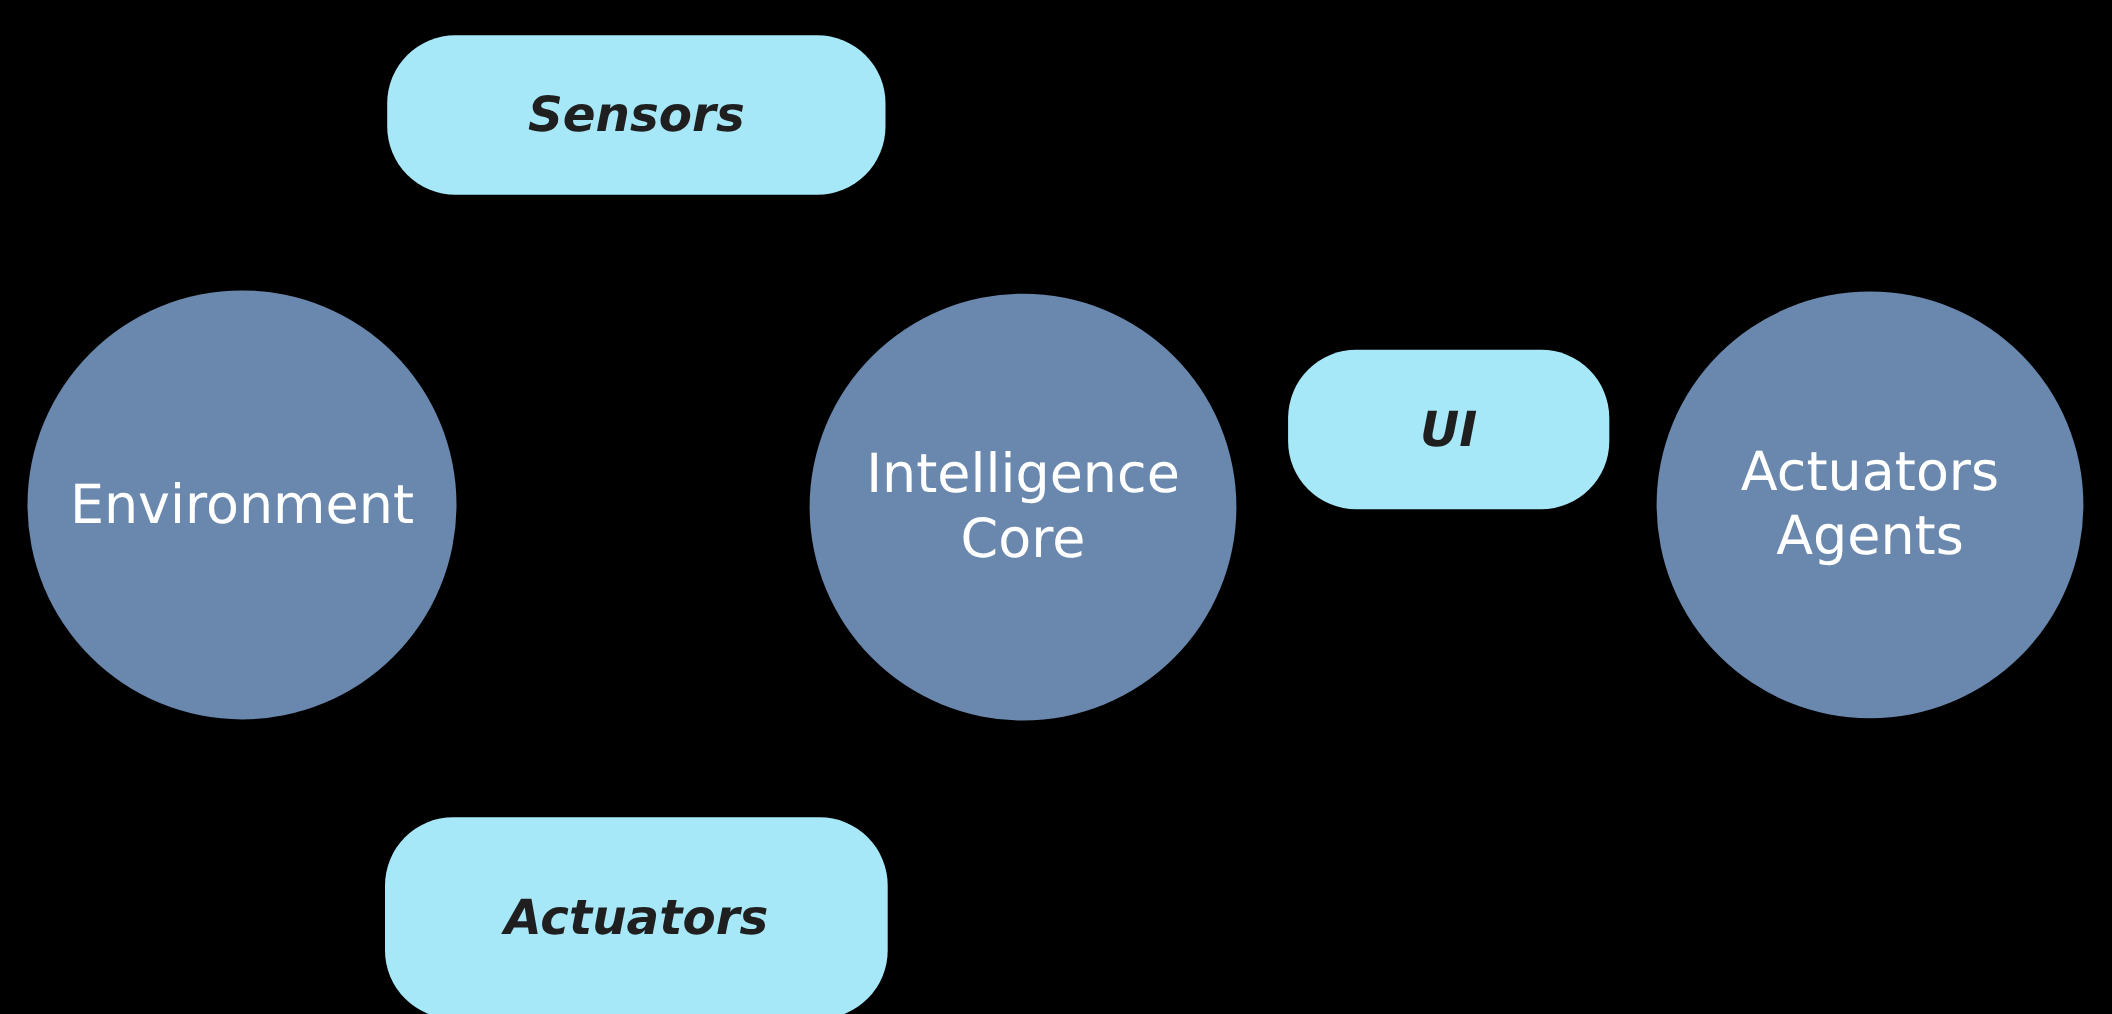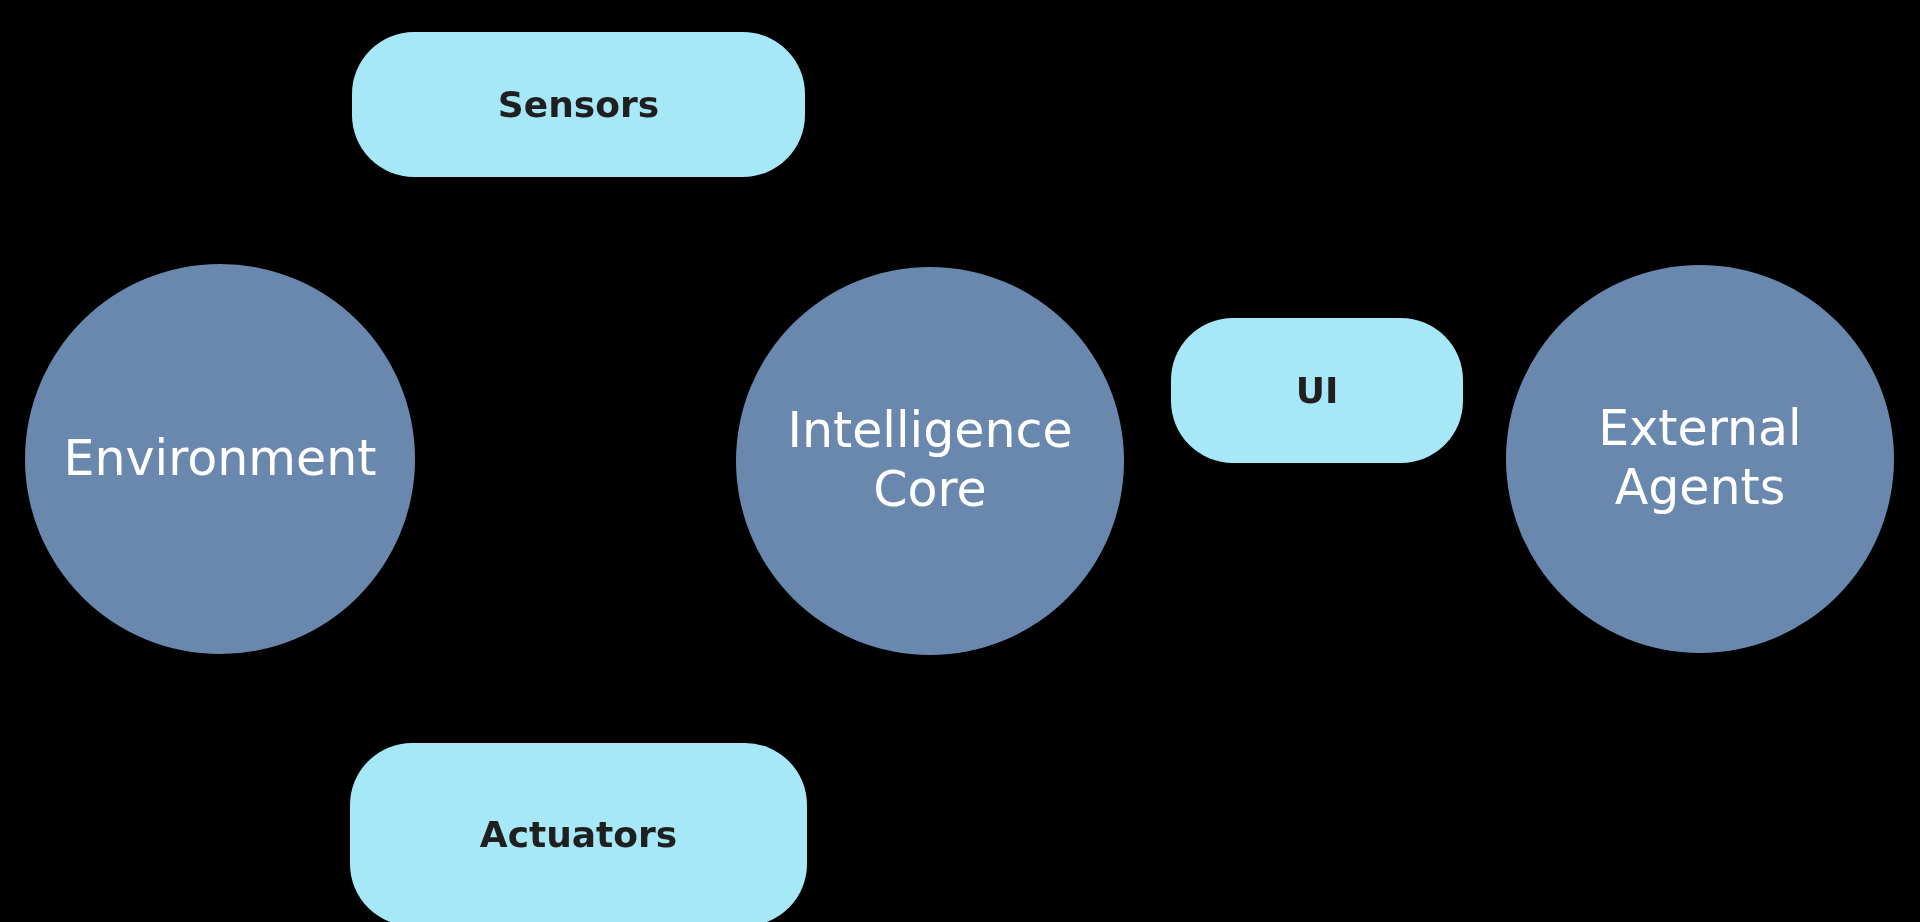--- a/index.html
+++ b/index.html
@@ -42,23 +42,24 @@
     position: absolute;
     border-radius: 62px;
     background: var(--pill-fill, #a7e8f8);
     display: flex;
     align-items: center;
     justify-content: center;
     text-align: center;
   }
   .pill .label {
     color: var(--pill-text, #1f1f1f);
-    font-size: 36px;
+    font-size: 44px;
     font-weight: 700;
     line-height: 1;
+    font-style: italic;
   }
   #pill-sensors   { left: 352px;  top: 32px;  width: 453px; height: 145px; }
   #pill-ui        { left: 1171px; top: 318px; width: 292px; height: 145px; justify-content: center; }
   #pill-actuators { left: 350px;  top: 743px; width: 457px; height: 183px; }
 </style>
 </head>
 <body>
 
 <div class="stage">
 
@@ -72,20 +73,20 @@
 
   <div class="circle" id="node-intelligence">
     <span class="label">Intelligence Core</span>
   </div>
 
   <div class="pill" id="pill-ui">
     <span class="label">UI</span>
   </div>
 
   <div class="circle" id="node-external-agents">
-    <span class="label">External Agents</span>
+    <span class="label">Actuators Agents</span>
   </div>
 
   <div class="pill" id="pill-actuators">
     <span class="label">Actuators</span>
   </div>
 
 </div>
 
 </body></html>

